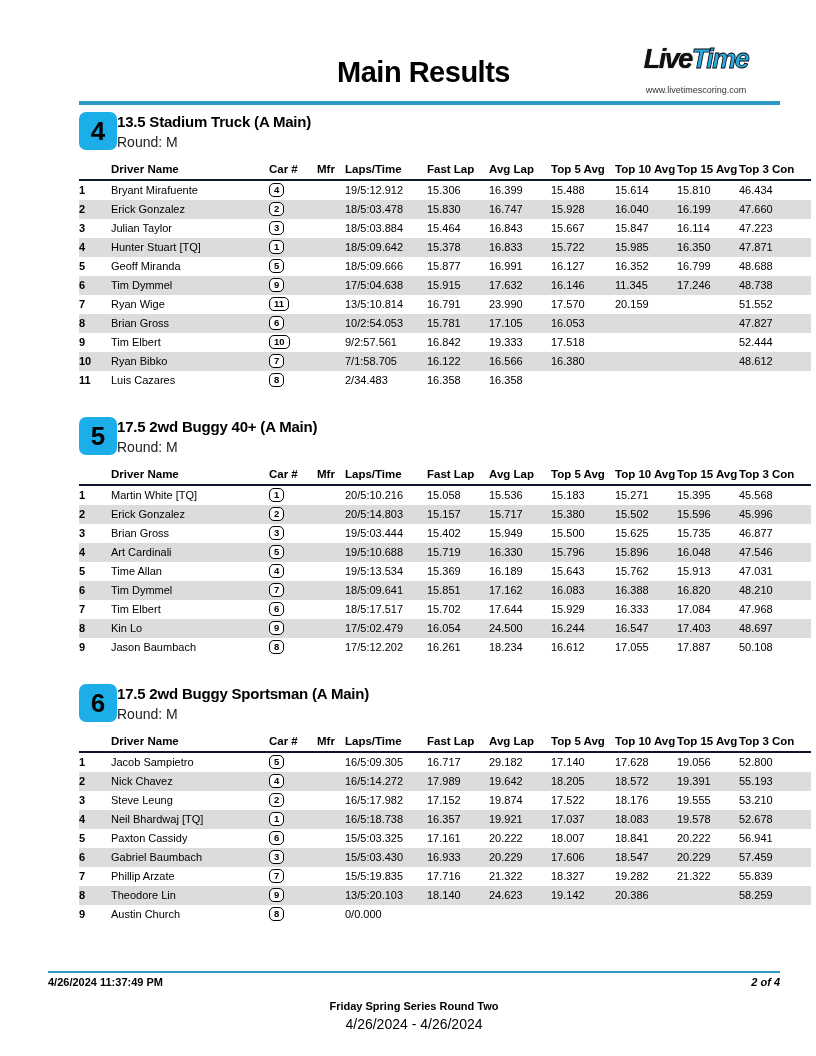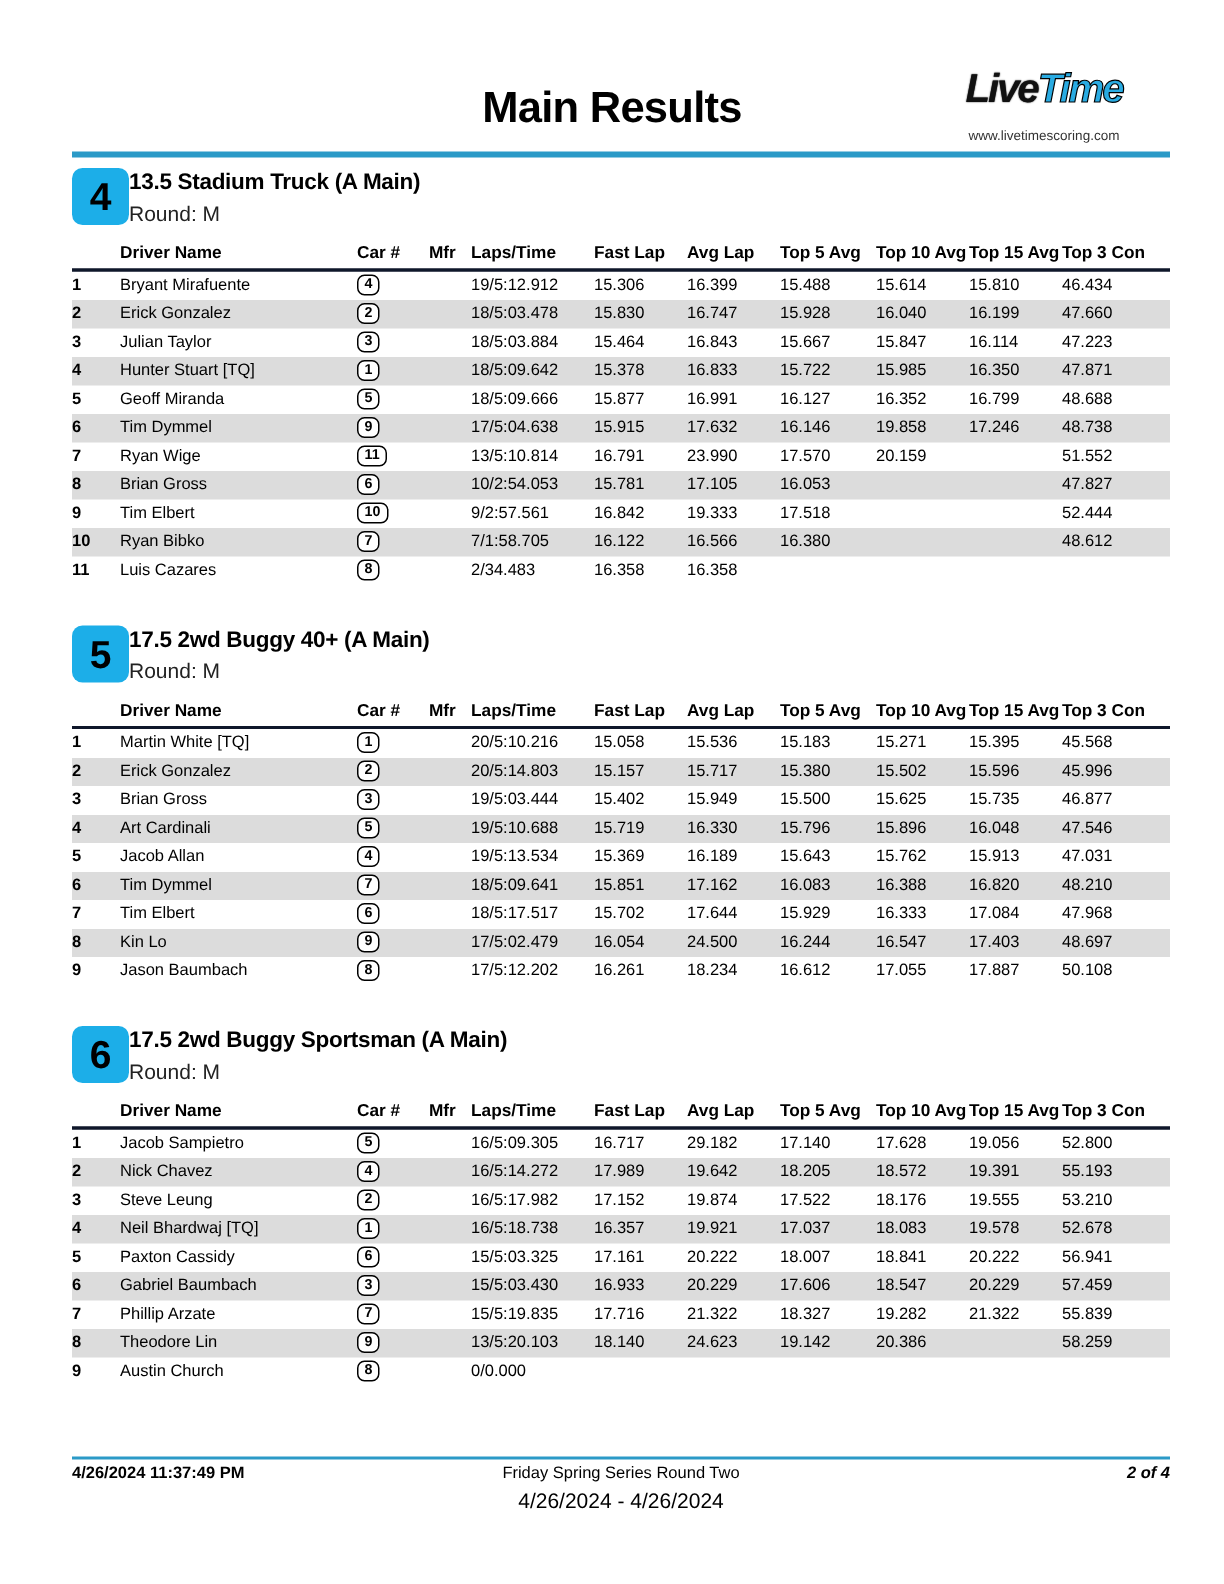--- a/index.html
+++ b/index.html
@@ -4,21 +4,21 @@
 <style>
   :root{
     --accent:#1CAEE8;
     --rule:#2B9AC7;
     --row-alt:#DCDCDC;
     --logo-blue:#29ABE2;
   }
   *{box-sizing:border-box;margin:0;padding:0;}
   html,body{background:#fff;}
   body{font-family:"Liberation Sans",sans-serif;color:#000;}
-  .page{position:relative;width:816px;height:1056px;background:#fff;overflow:hidden;}
+  .page{position:relative;width:816px;height:1056px;background:#fff;overflow:hidden;padding-left:31px;}
 
   
   .header{position:relative;height:101px;}
   .page-title{text-align:center;font-size:29px;font-weight:bold;padding-top:56px;letter-spacing:-0.5px;}
   .logo{position:absolute;top:44px;right:40px;width:160px;text-align:center;}
   .logo-text{font-size:27px;font-weight:bold;font-style:italic;letter-spacing:-1.5px;line-height:30px;white-space:nowrap;}
   .logo-live{color:#111;text-shadow:0 0 1px #000;}
   .logo-time{color:var(--logo-blue);-webkit-text-stroke:0.8px #000;}
   .logo-url{font-size:9px;color:#333;margin-top:11px;}
   .header-rule{margin:0 36px 0 48px;height:4px;background:var(--rule);}
@@ -44,21 +44,21 @@
   tbody tr:nth-child(even){background:var(--row-alt);}
   td.pos{font-weight:bold;}
   .car-box{display:inline-block;min-width:10px;text-align:center;border:1.5px solid #000;border-radius:5px;
     background:#fff;font-size:9.5px;font-weight:bold;line-height:11px;padding:0.5px 4px;vertical-align:1px;}
 
   
   .footer{position:absolute;left:48px;right:36px;top:971px;border-top:2px solid var(--rule);padding-top:3px;
     display:grid;grid-template-columns:1fr auto 1fr;align-items:start;}
   .footer-left{font-size:11px;font-weight:bold;text-align:left;}
   .footer-center{text-align:center;}
-  .footer-event{font-size:11px;font-weight:normal;}
+  .footer-event{font-size:11px;font-weight:bold;margin-top:24px;}
   .footer-dates{font-size:14px;font-weight:normal;margin-top:4px;}
   .footer-right{font-size:11px;font-weight:bold;text-align:right;font-style:italic;}
 </style>
 </head>
 <body>
 
 <div class="page">
 
   <div class="header">
     <h1 class="page-title">Main Results</h1>
@@ -175,21 +175,21 @@
             </tr>
             <tr>
               <td class="pos">6</td>
               <td>Tim Dymmel</td>
               <td><span class="car-box">9</span></td>
               <td></td>
               <td>17/5:04.638</td>
               <td>15.915</td>
               <td>17.632</td>
               <td>16.146</td>
-              <td>19.858</td>
+              <td>11.345</td>
               <td>17.246</td>
               <td>48.738</td>
             </tr>
             <tr>
               <td class="pos">7</td>
               <td>Ryan Wige</td>
               <td><span class="car-box">11</span></td>
               <td></td>
               <td>13/5:10.814</td>
               <td>16.791</td>
@@ -340,21 +340,21 @@
               <td>19/5:10.688</td>
               <td>15.719</td>
               <td>16.330</td>
               <td>15.796</td>
               <td>15.896</td>
               <td>16.048</td>
               <td>47.546</td>
             </tr>
             <tr>
               <td class="pos">5</td>
-              <td>Jacob Allan</td>
+              <td>Time Allan</td>
               <td><span class="car-box">4</span></td>
               <td></td>
               <td>19/5:13.534</td>
               <td>15.369</td>
               <td>16.189</td>
               <td>15.643</td>
               <td>15.762</td>
               <td>15.913</td>
               <td>47.031</td>
             </tr>

